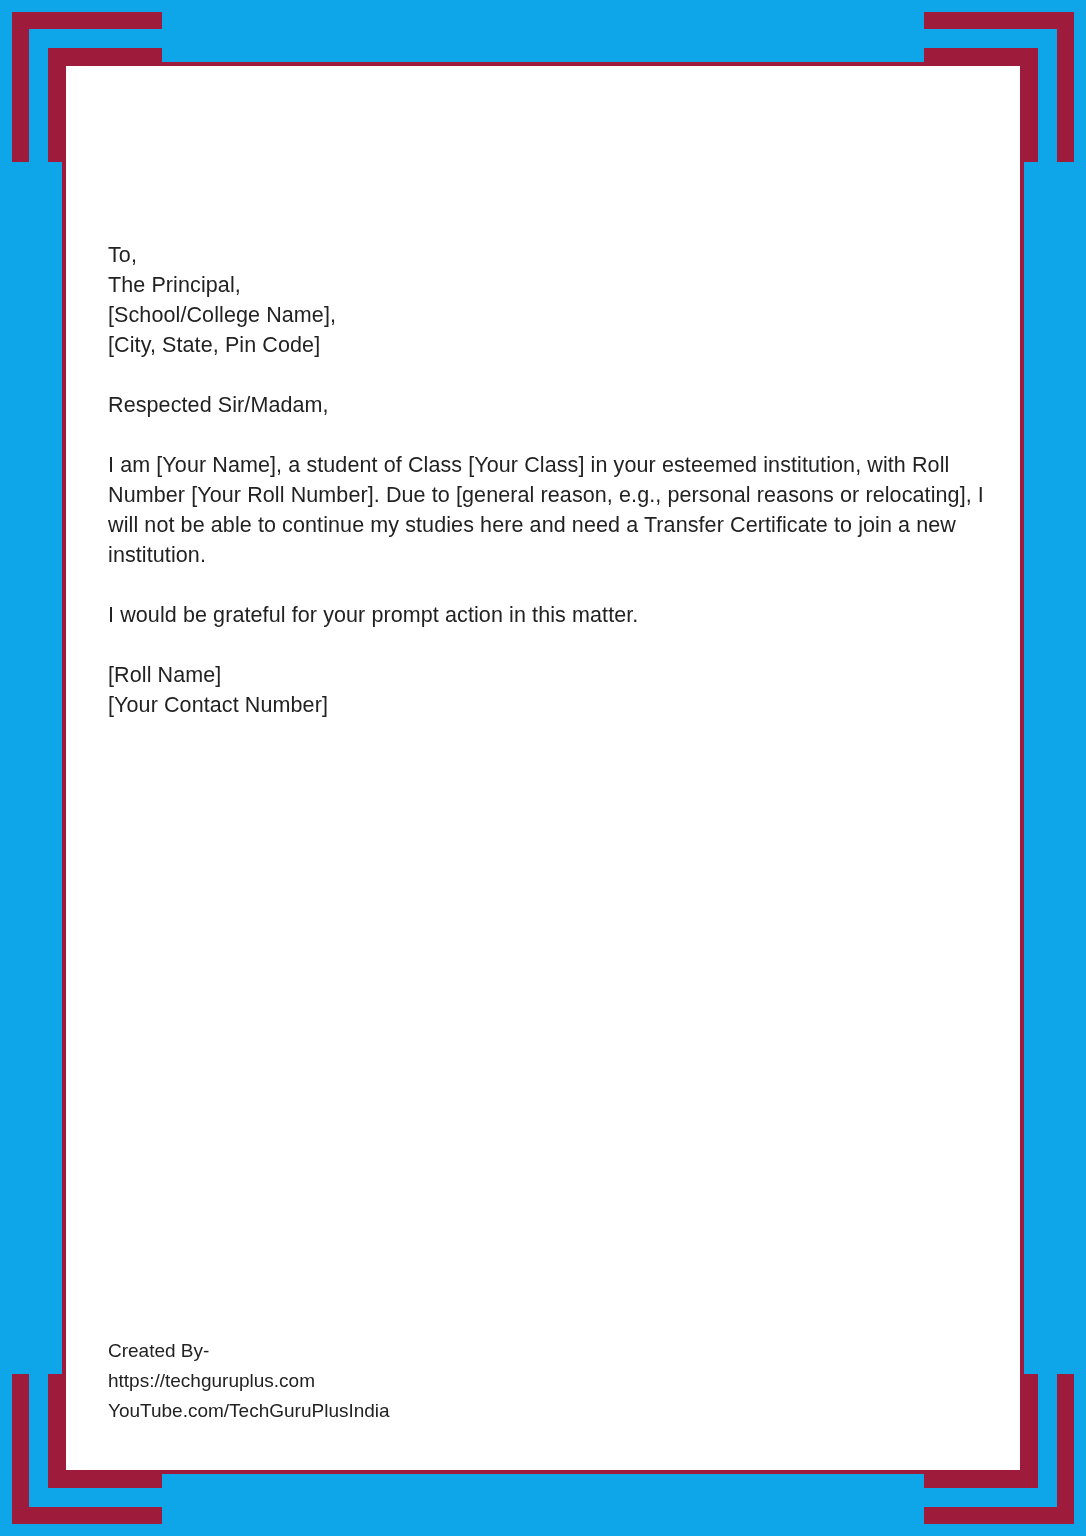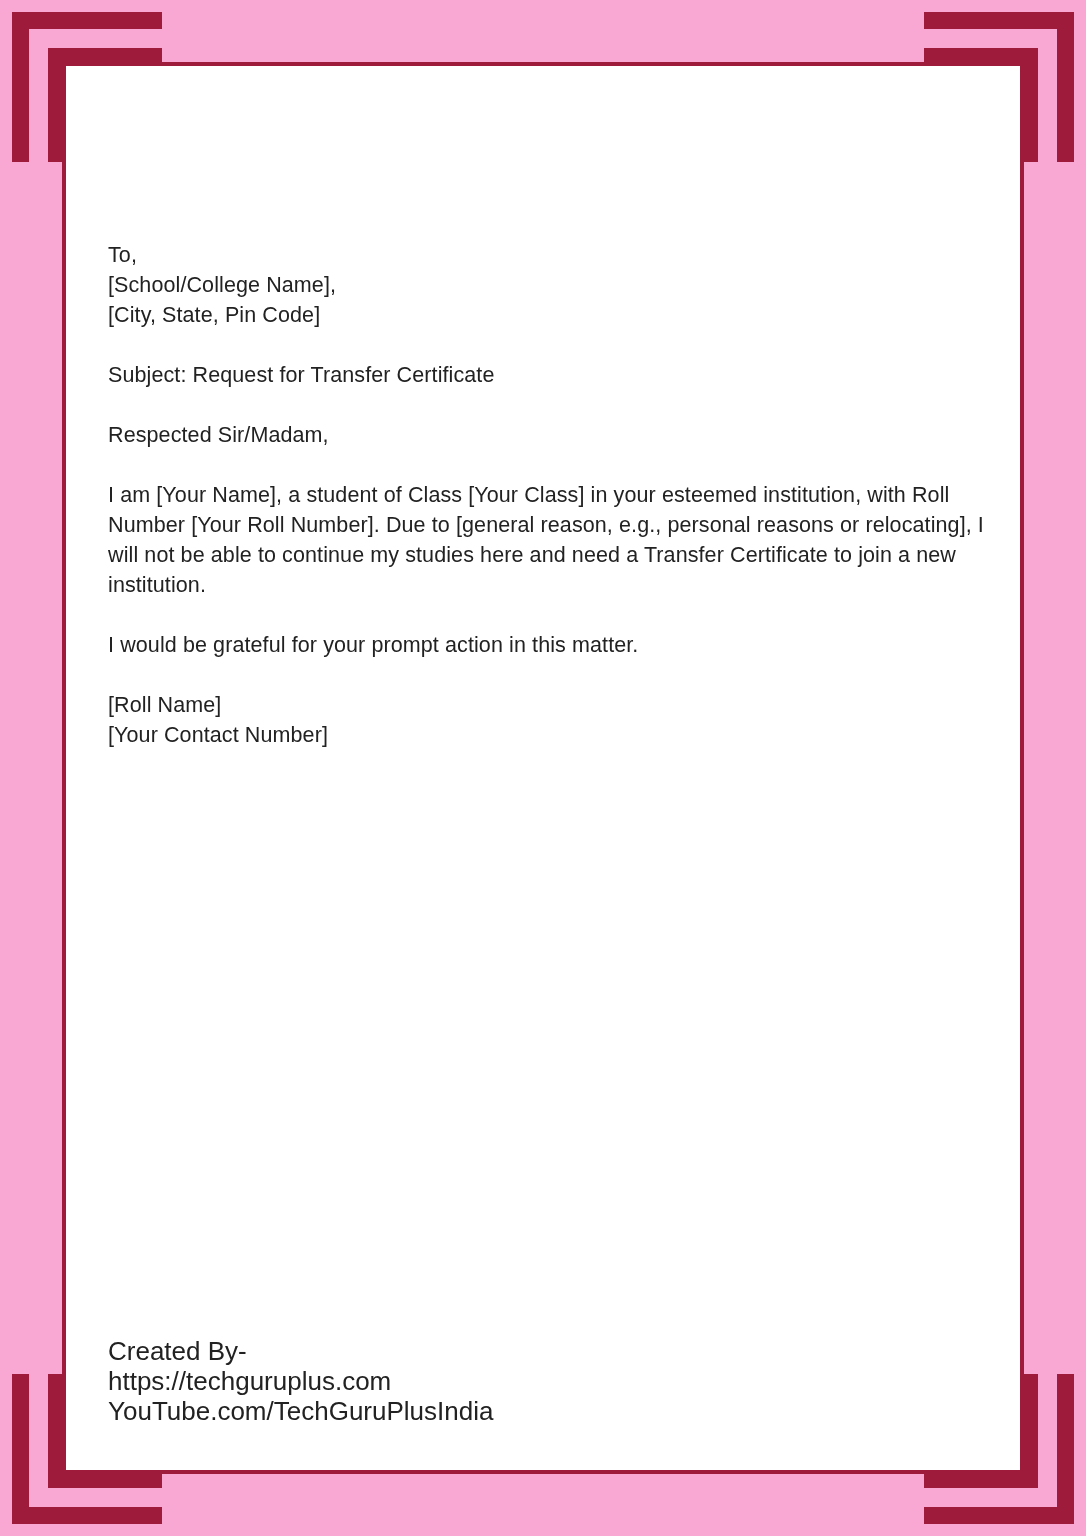--- a/index.html
+++ b/index.html
@@ -12,21 +12,21 @@
     height: 1536px;
     font-family: "Liberation Sans", sans-serif;
     color: #1a1a1a;
     position: relative;
     overflow: hidden;
   }
 
   .page {
     position: absolute;
     inset: 0;
-    background: #f9a8d4;
+    background: #0ea5e9;
   }
 
   
   .corner {
     position: absolute;
     width: 150px;
     height: 150px;
   }
   .corner .bar {
     position: absolute;
@@ -89,21 +89,21 @@
     letter-spacing: 0.1px;
   }
   .block { margin-bottom: 30px; }
   .block .line { white-space: pre-wrap; }
   .para { margin-bottom: 30px; text-align: left; }
 
   .footer {
     position: absolute;
     left: 108px;
     bottom: 110px;
-    font-size: 26px;
+    font-size: 19px;
     line-height: 30px;
     color: #222222;
   }
 </style>
 </head>
 <body>
 
 <div class="page">
 
   <div class="corner tl">
@@ -130,25 +130,25 @@
     <div class="bar h2"></div>
     <div class="bar v2"></div>
   </div>
 
   <div class="frame"></div>
 
   <div class="letter">
 
     <div class="block">
       <div class="line">To,</div>
+      <div class="line">The Principal,</div>
       <div class="line">[School/College Name],</div>
       <div class="line">[City, State, Pin Code]</div>
     </div>
 
-    <div class="para">Subject: Request for Transfer Certificate</div>
 
     <div class="para">Respected Sir/Madam,</div>
 
     <div class="para">I am [Your Name], a student of Class [Your Class] in your esteemed institution, with Roll Number [Your Roll Number]. Due to [general reason, e.g., personal reasons or relocating], I will not be able to continue my studies here and need a Transfer Certificate to join a new institution.</div>
     <div class="para">I would be grateful for your prompt action in this matter.</div>
 
     <div class="block">
       <div class="line">[Roll Name]</div>
       <div class="line">[Your Contact Number]</div>
     </div>

